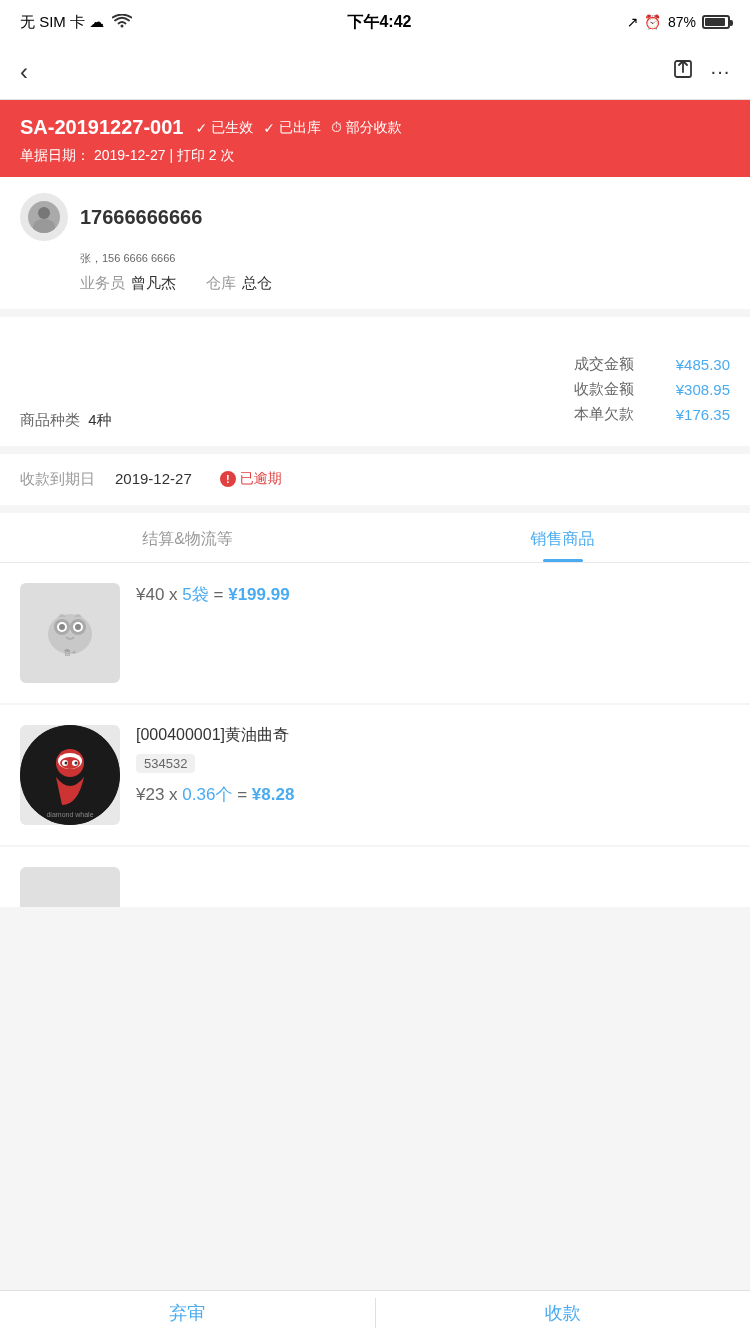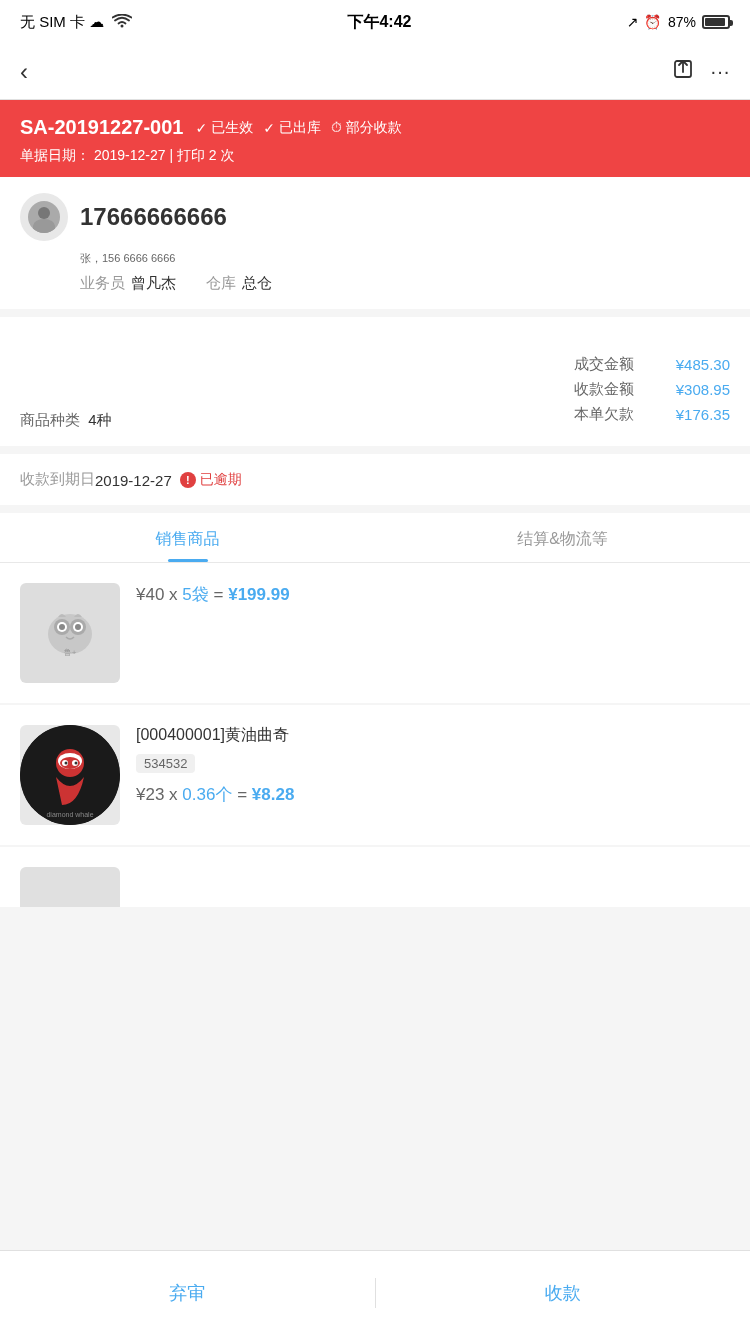--- a/index.html
+++ b/index.html
@@ -160,21 +160,21 @@
     .avatar-icon::after {
       content: '';
       position: absolute;
       bottom: 0; left: 50%;
       transform: translateX(-50%);
       width: 22px; height: 14px;
       border-radius: 50% 50% 0 0;
       background: #999;
     }
     .customer-name {
-      font-size: 24px;
+      font-size: 20px;
       font-weight: 600;
       color: #333;
     }
     .customer-detail {
       font-size: 11px;
       color: #666;
       margin-bottom: 8px;
       padding-left: 60px;
     }
     .customer-meta {
@@ -209,22 +209,22 @@
     }
     .amount-label { color: #666; }
     .amount-value { color: #4AABF0; font-weight: 500; min-width: 80px; text-align: right; }
 
     
     .due-section {
       background: #fff;
       padding: 16px 20px;
       margin-bottom: 8px;
       display: flex;
-      align-items: flex-end;
-      gap: 0;
+      align-items: flex-start;
+      gap: 20px;
       font-size: 15px;
       color: #666;
     }
     .due-label { color: #999; }
     .due-date { color: #333; margin-right: 8px; }
     .overdue-badge {
       display: flex;
       align-items: center;
       gap: 4px;
       color: #e04040;
@@ -321,21 +321,21 @@
       color: #666;
     }
     .price-qty { color: #4AABF0; }
     .price-total { color: #4AABF0; font-weight: 600; }
 
     
     .bottom-bar {
       position: fixed;
       bottom: 0; left: 0;
       width: 750px;
-      height: 84px;
+      height: 44px;
       background: #fff;
       border-top: 1px solid #e0e0e0;
       display: flex;
       align-items: center;
     }
     .bottom-btn {
       flex: 1;
       height: 100%;
       display: flex;
       align-items: center;
@@ -460,25 +460,25 @@
 <div class="due-section">
   <span class="due-label">收款到期日</span>
   <span class="due-date">2019-12-27</span>
   <span class="overdue-badge">
     <span class="overdue-dot">!</span>
     <span>已逾期</span>
   </span>
 </div>
 
 <div class="tabs-section">
+  <div class="tab-item">
+    <span>结算&amp;物流等</span>
+  </div>
   <div class="tab-item active">
     <span>销售商品</span>
-  </div>
-  <div class="tab-item">
-    <span>结算&amp;物流等</span>
   </div>
 </div>
 
 <div class="product-list">
 
   <div class="product-item">
     <div class="product-thumb">
       <div class="thumb-placeholder">
         <span style="font-size:36px; color:#c0c0c0;">
           

